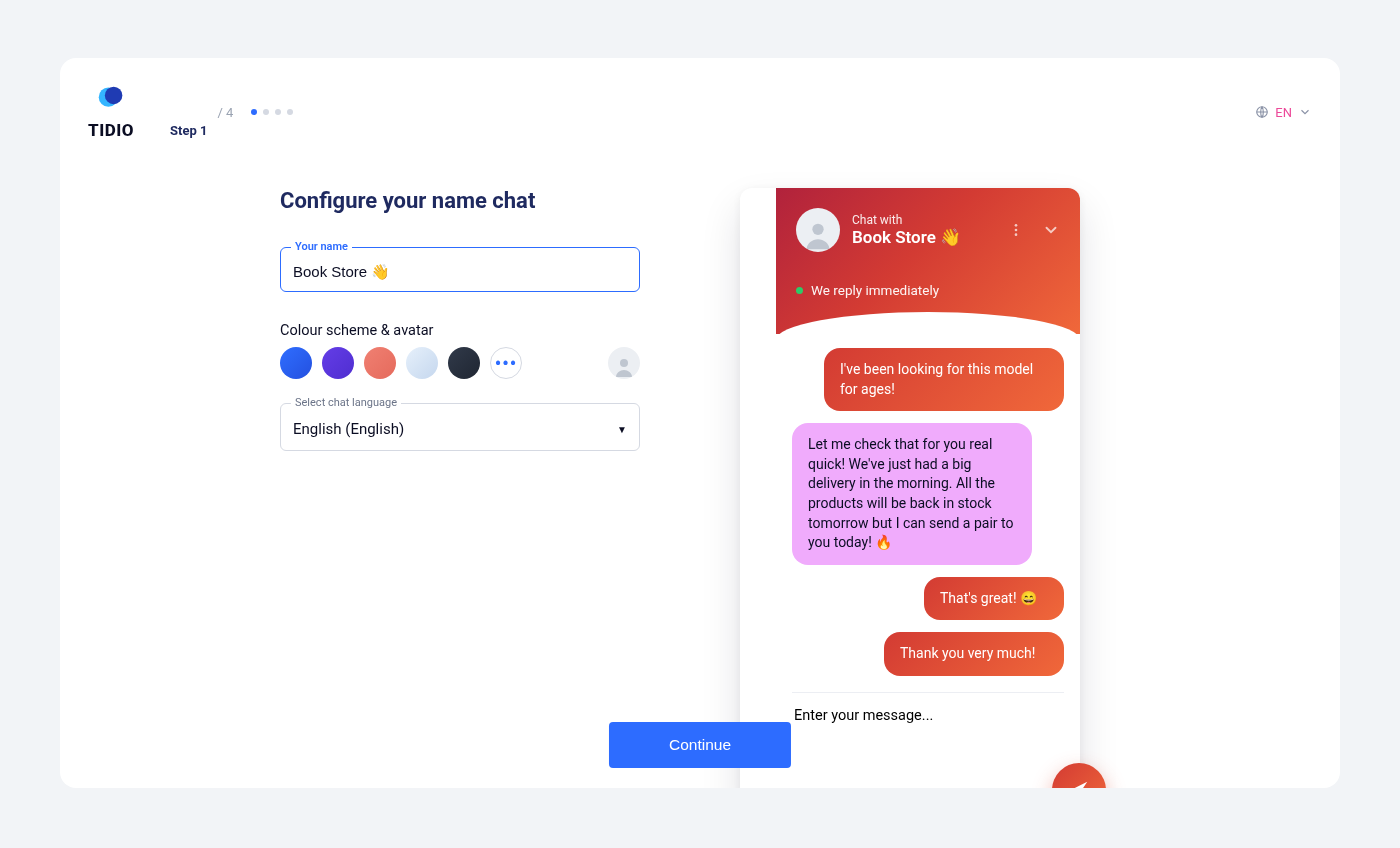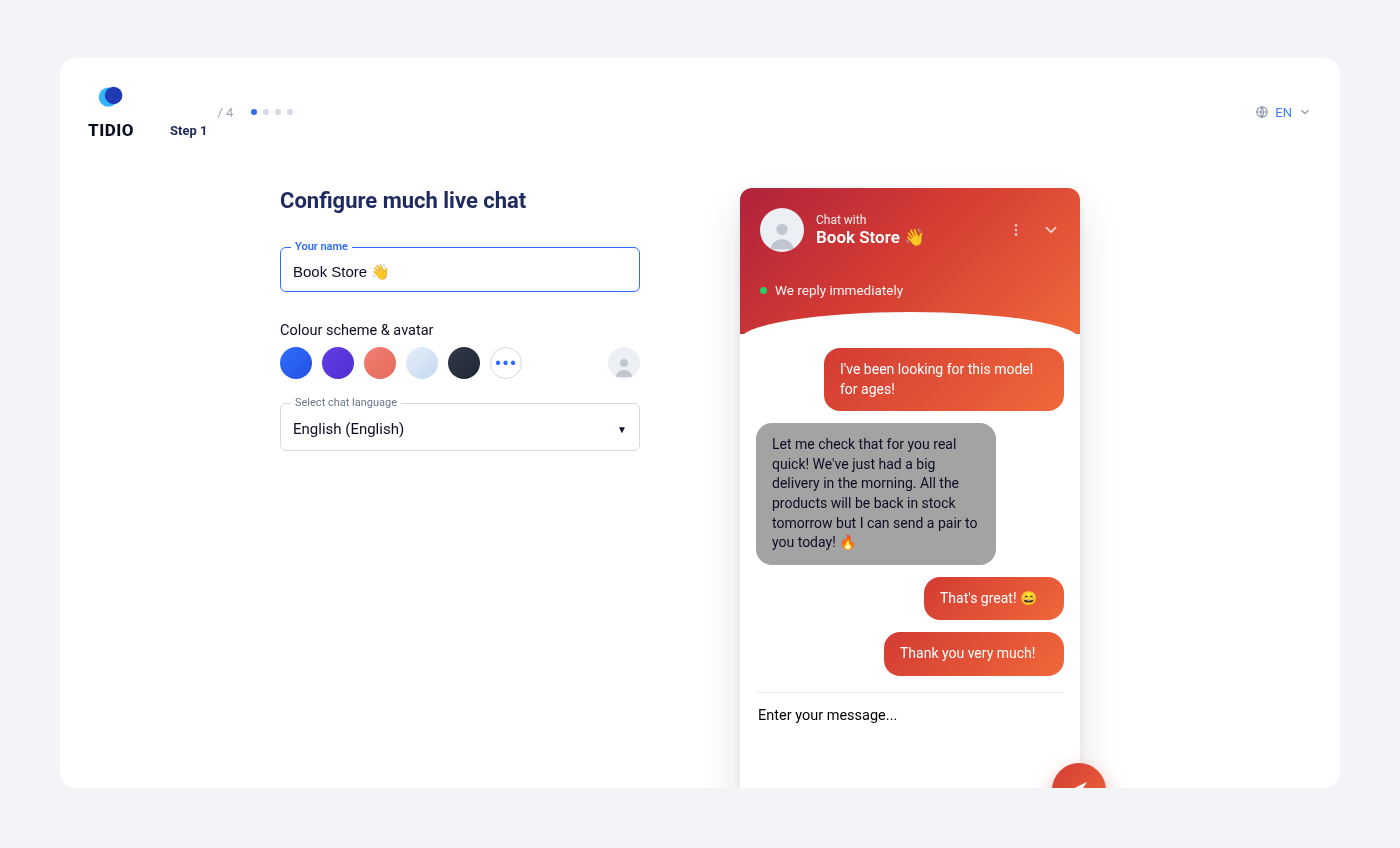--- a/index.html
+++ b/index.html
@@ -33,21 +33,21 @@
   .logo { display: flex; align-items: center; gap: 8px; flex-direction: column; }
   .logo-mark { width: 28px; height: 28px; position: relative; }
   .logo-mark svg { width: 28px; height: 28px; }
   .logo-text { font-weight: 800; font-size: 17px; letter-spacing: 0.5px; color: #0b0d23; }
   .steps { display: flex; align-items: center; gap: 10px; font-size: 13px; }
   .step-strong { font-weight: 700; color: #1f2a60; margin-top: 36px; }
   .step-total { color: #9aa3b2; }
   .dots { display: flex; gap: 6px; margin-left: 8px; }
   .dot { width: 6px; height: 6px; border-radius: 50%; background: #d5d9e2; }
   .dot.active { background: #2d6cff; }
-  .lang { display: flex; align-items: center; gap: 6px; color: #3b82f6; font-size: 13px; cursor: pointer; }
+  .lang { display: flex; align-items: center; gap: 6px; color: #ec4899; font-size: 13px; cursor: pointer; }
   .lang svg { width: 14px; height: 14px; }
   .content {
     display: flex;
     padding: 48px 0 0 220px;
     gap: 100px;
   }
   
   .form-col { width: 360px; }
   .page-title { font-size: 22px; font-weight: 700; color: #1f2a60; margin-bottom: 34px; }
   .field {
@@ -108,20 +108,21 @@
   .chat {
     width: 340px;
     height: 619px;
     border-radius: 12px;
     overflow: hidden;
     box-shadow: 0 20px 40px rgba(15,20,40,0.12), 0 2px 8px rgba(15,20,40,0.06);
     background: #fff;
     display: flex;
     flex-direction: column;
     position: relative;
+    padding-left: 36px;
   }
   .chat-header {
     background: linear-gradient(135deg,#b1223c 0%,#d33b33 45%,#f0683a 100%);
     color: #fff;
     padding: 20px 20px 36px 20px;
     position: relative;
   }
   .chat-header-row { display: flex; align-items: center; gap: 12px; }
   .operator {
     width: 44px; height: 44px; border-radius: 50%; background: #eceff3; display: flex; align-items: flex-end; justify-content: center; overflow: hidden;
@@ -139,21 +140,21 @@
     position: absolute; top: -22px; left: 0; right: 0; height: 28px; background: #fff;
     border-radius: 50% 50% 0 0 / 100% 100% 0 0;
   }
   .bubble {
     max-width: 240px; padding: 12px 16px; border-radius: 16px; margin-bottom: 12px; font-size: 14px; line-height: 1.4;
   }
   .bubble.user {
     margin-left: auto; color: #fff;
     background: linear-gradient(135deg,#d33b33,#f0683a);
   }
-  .bubble.agent { background: #a3a3a3; color: #0b0d23; }
+  .bubble.agent { background: #f0abfc; color: #0b0d23; }
   .divider { border-top: 1px solid #eceef3; margin: 16px 0 10px; }
   .msg-input {
     color: #000000; font-size: 14.5px; padding: 4px 2px 8px;
   }
   .send-btn {
     position: absolute; right: -26px; bottom: -10px; width: 54px; height: 54px; border-radius: 50%;
     background: linear-gradient(135deg,#d33b33,#f0683a); display: flex; align-items: center; justify-content: center;
     box-shadow: 0 8px 20px rgba(220,70,50,0.4); cursor: pointer;
   }
   .send-btn svg { width: 22px; height: 22px; fill: #fff; }
@@ -199,21 +200,21 @@
       <span>EN</span>
       <svg viewBox="0 0 24 24" width="10" height="10">
           <path d="M6 9l6 6 6-6" fill="none" stroke="#8b93a7" stroke-width="2"></path>
         </svg>
     </div>
   </div>
 
   <div class="content">
 
     <div class="form-col">
-      <h1 class="page-title">Configure much live chat</h1>
+      <h1 class="page-title">Configure your name chat</h1>
 
       <div class="field">
         <span class="field-label">Your name</span>
         <input type="text" value="Book Store 👋" style="">
       </div>
 
       <div class="scheme-label">Colour scheme &amp; avatar</div>
       <div class="swatches">
         <div class="swatch s1"></div>
         <div class="swatch s2"></div>
@@ -281,14 +282,15 @@
       </div>
       <div class="send-btn">
         <svg viewBox="0 0 24 24">
             <path d="M3 12l18-9-6 9 6 9z"></path>
           </svg>
       </div>
     </div>
 
   </div>
 
+  <button class="continue">Continue</button>
 
 </div>
 
 </body></html>

